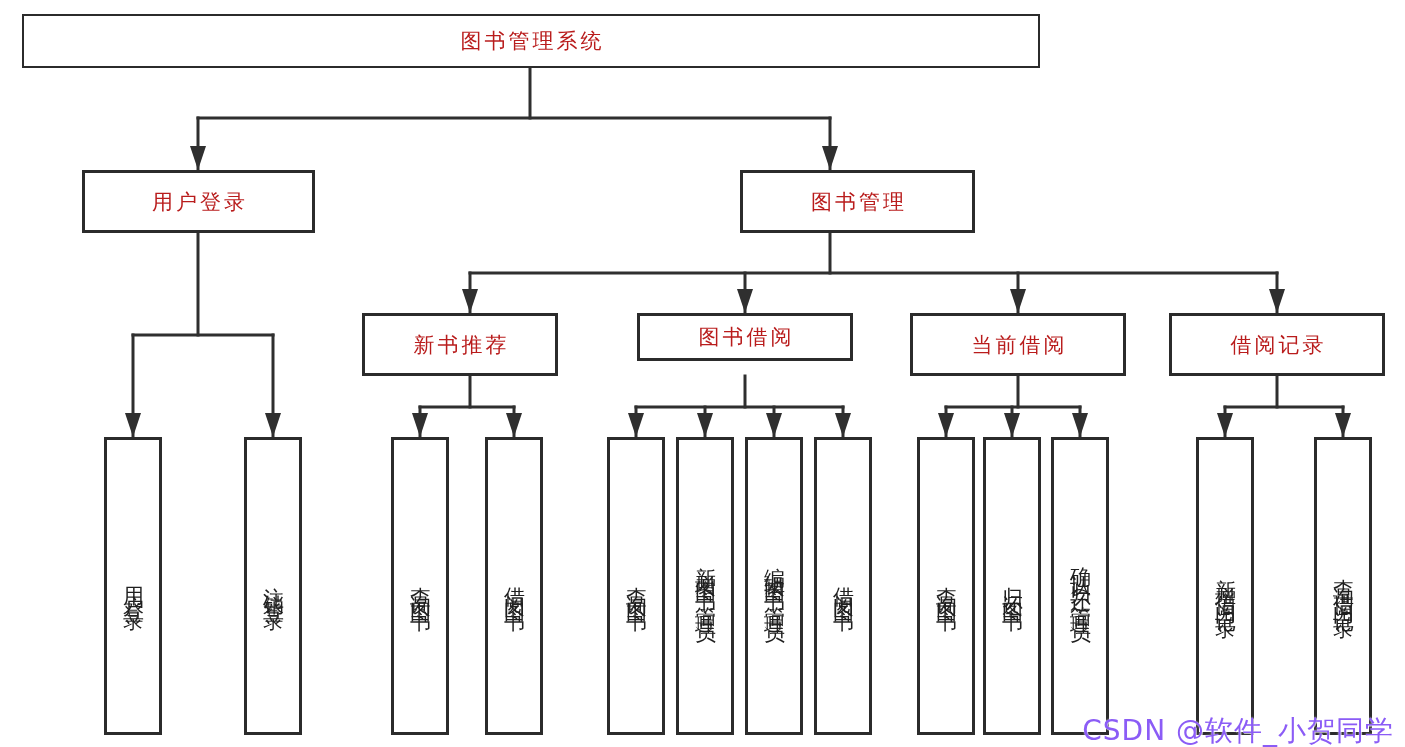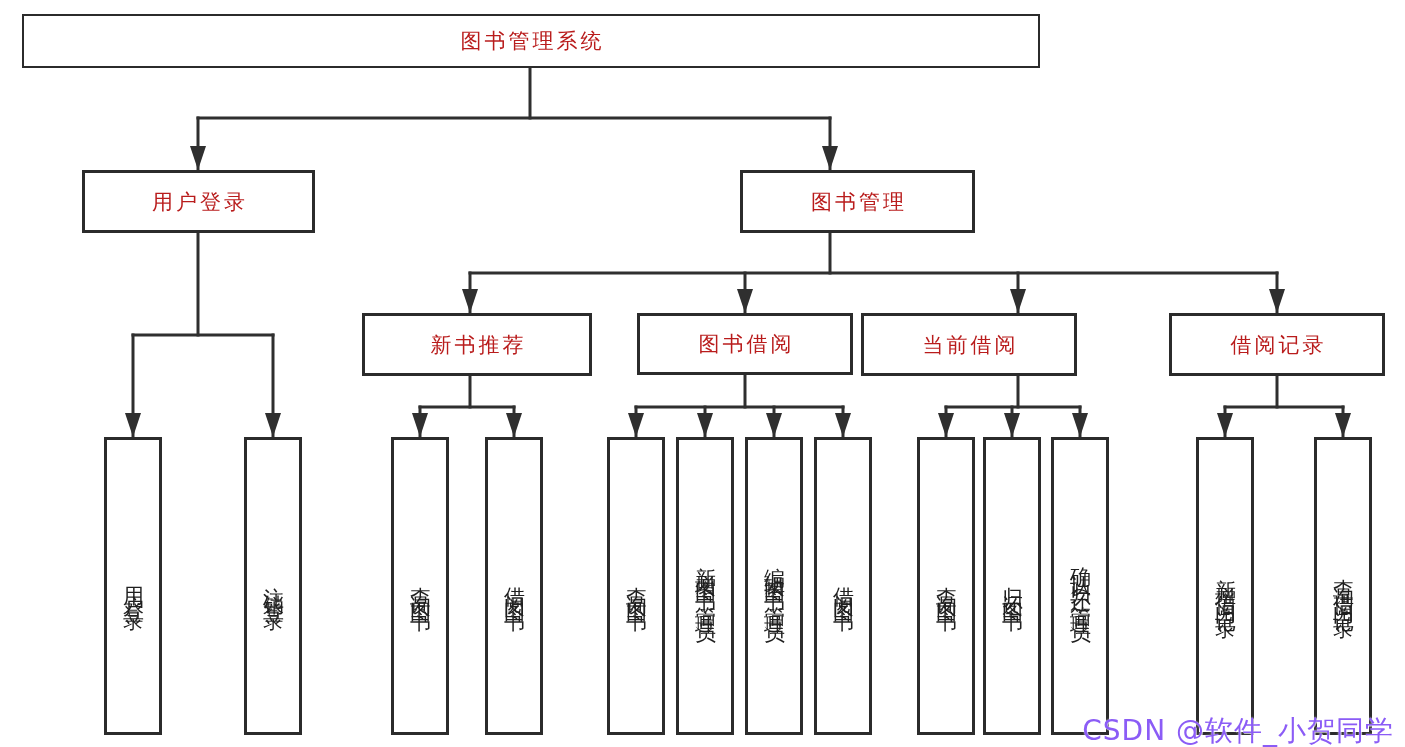--- a/index.html
+++ b/index.html
@@ -126,27 +126,27 @@
     <span class="hlabel">图书管理系统</span>
   </div>
 
   <div class="box" style="left:82px; top:170px; width:233px; height:63px;">
     <span class="hlabel">用户登录</span>
   </div>
   <div class="box" style="left:740px; top:170px; width:235px; height:63px;">
     <span class="hlabel">图书管理</span>
   </div>
 
-  <div class="box" style="left:362px; top:313px; width:230px; height:63px;">
+  <div class="box" style="left:362px; top:313px; width:196px; height:63px;">
     <span class="hlabel">新书推荐</span>
   </div>
-  <div class="box" style="left:637px; top:313px; width:216px; height:62px;">
+  <div class="box" style="left:637px; top:313px; width:216px; height:48px;">
     <span class="hlabel">图书借阅</span>
   </div>
-  <div class="box" style="left:861px; top:313px; width:216px; height:63px;align-items:center;">
+  <div class="box" style="left:910px; top:313px; width:216px; height:63px;align-items:center;">
     <span class="hlabel">当前借阅</span>
   </div>
   <div class="box" style="left:1169px; top:313px; width:216px; height:63px;">
     <span class="hlabel">借阅记录</span>
   </div>
 
   <div class="box leaf" style="left:104px; top:437px; width:58px; height:298px;">
     <span class="vlabel">用户登录</span>
   </div>
   <div class="box leaf" style="left:244px; top:437px; width:58px; height:298px;">

